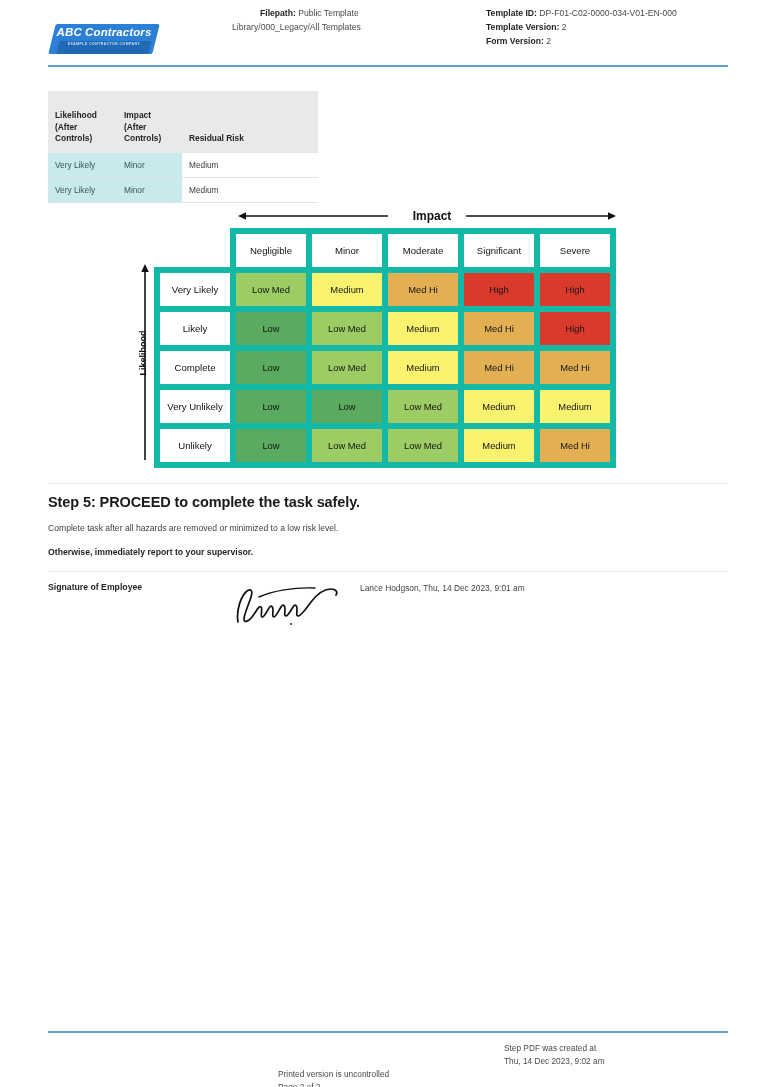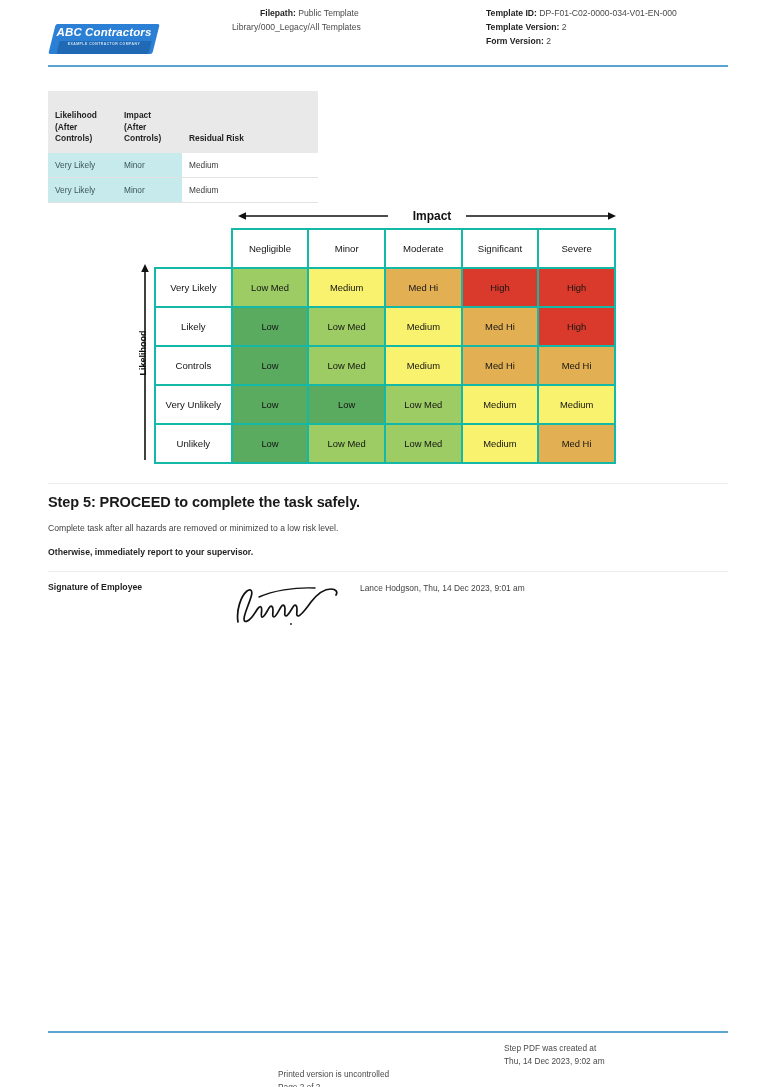--- a/index.html
+++ b/index.html
@@ -158,21 +158,21 @@
   .like-axis svg { position: absolute; right: 0; top: 0; }
 
   table.matrix {
     position: absolute;
     left: 26px; top: 20px;
     border-collapse: collapse;
     table-layout: fixed;
     width: 462px;
   }
   table.matrix td, table.matrix th {
-    border: 2px solid #14b8a6;
+    border: 6px solid #14b8a6;
     text-align: center;
     vertical-align: middle;
     font-size: 9.4px;
     color: #141414;
     height: 39px;
     padding: 0;
     font-weight: normal;
   }
   table.matrix th.corner { border: none; background: transparent; }
   table.matrix th.colhead {
@@ -346,21 +346,21 @@
       </tr>
       <tr>
         <td class="rowhead">Likely</td>
         <td class="lvl-low">Low</td>
         <td class="lvl-lowmed">Low Med</td>
         <td class="lvl-medium">Medium</td>
         <td class="lvl-medhi">Med Hi</td>
         <td class="lvl-high">High</td>
       </tr>
       <tr>
-        <td class="rowhead">Controls</td>
+        <td class="rowhead">Complete</td>
         <td class="lvl-low">Low</td>
         <td class="lvl-lowmed">Low Med</td>
         <td class="lvl-medium">Medium</td>
         <td class="lvl-medhi">Med Hi</td>
         <td class="lvl-medhi">Med Hi</td>
       </tr>
       <tr>
         <td class="rowhead">Very Unlikely</td>
         <td class="lvl-low">Low</td>
         <td class="lvl-low">Low</td>

